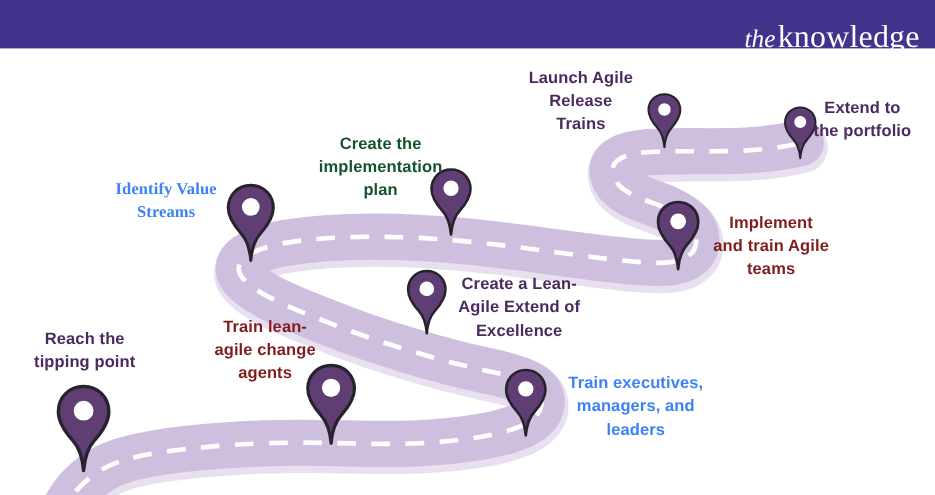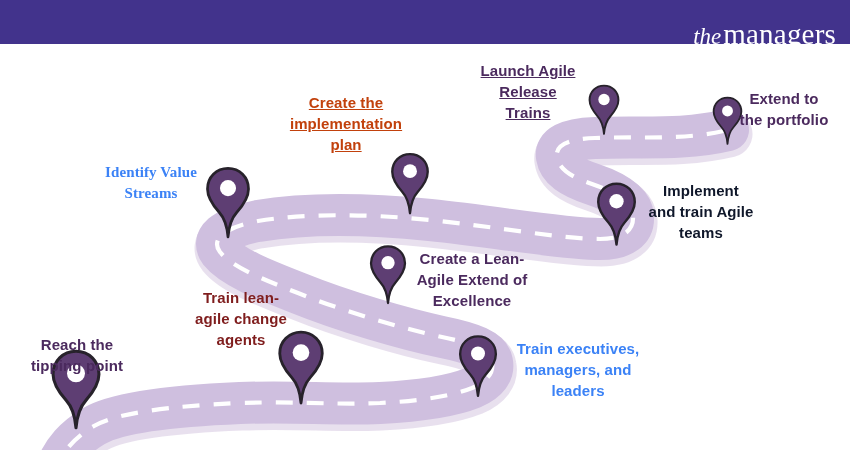--- a/index.html
+++ b/index.html
@@ -27,21 +27,21 @@
   #steps-layer .pin{position:absolute;z-index:2;overflow:visible;}
 </style>
 </head>
 <body>
 
 <div class="stage">
 
   <header class="header-bar" style="background-color: rgb(66, 51, 140);">
     <div class="logo">
       <span class="logo-the">the</span>
-        <span class="logo-knowledge">managers</span>
+        <span class="logo-knowledge">knowledge</span>
     </div>
   </header>
 
   <svg class="road-svg" viewBox="0 0 850 450" fill="none">
 
     <path transform="translate(1,4)" opacity="0.35" stroke-width="47" stroke-linecap="round" d="M 56 468
              C 64 450 74 438 94 426
              C 116 413 170 406 240 403
              C 300 401 330 405 380 403
              C 420 401 452 396 472 388
@@ -90,21 +90,21 @@
              C 498 227 562 239 600 239
              C 624 239 634 230 633 216
              C 632 203 616 192 592 184
              C 571 177 559 169 557 157
              C 555 146 567 139 595 138
              C 640 136 682 141 728 130" stroke="#FFFFFF"></path>
   </svg>
 
   <div id="steps-layer">
       <div>
-        <div class="step-label" style="left: 2px; top: 298px; width: 150px; color: rgb(75, 42, 94); margin-top: 36px;">Reach the
+        <div class="step-label" style="left: 2px; top: 298px; width: 150px; color: rgb(75, 42, 94);">Reach the
 tipping point</div>
         <svg class="pin" viewBox="0 0 60 92" style="left: 49px; top: 347px; width: 54px; height: 86px;">
           <path d="M30 3 C15.5 3 4.5 14 4.5 28.5 C4.5 39 11 48.5 19 57.5 C24.5 63.5 28.5 71 30 88 C31.5 71 35.5 63.5 41 57.5 C49 48.5 55.5 39 55.5 28.5 C55.5 14 44.5 3 30 3 Z" fill="#5E3E73" stroke="#27222B" stroke-width="3.4" stroke-linejoin="round"></path>
           <circle cx="30" cy="27.5" r="10" fill="#FFFFFF"></circle>
         </svg>
       </div>
       <div>
         <div class="step-label" style="left: 166px; top: 287px; width: 150px; color: #7f1d1d;">Train lean-
 agile change
 agents</div>
@@ -133,39 +133,39 @@
       </div>
       <div>
         <div class="step-label" style="left: 71px; top: 162px; width: 160px; color: #3b82f6; font-family: Liberation Serif, serif;">Identify Value
 Streams</div>
         <svg class="pin" viewBox="0 0 60 92" style="left: 202px; top: 166px; width: 52px; height: 74px;">
           <path d="M30 3 C15.5 3 4.5 14 4.5 28.5 C4.5 39 11 48.5 19 57.5 C24.5 63.5 28.5 71 30 88 C31.5 71 35.5 63.5 41 57.5 C49 48.5 55.5 39 55.5 28.5 C55.5 14 44.5 3 30 3 Z" fill="#5E3E73" stroke="#27222B" stroke-width="3.4" stroke-linejoin="round"></path>
           <circle cx="30" cy="27.5" r="10" fill="#FFFFFF"></circle>
         </svg>
       </div>
       <div>
-        <div class="step-label" style="left: 261px; top: 92px; width: 170px; color: #c2410c; text-decoration: underline;">Create the
+        <div class="step-label" style="left: 261px; top: 120px; width: 170px; color: #14532d;">Create the
 implementation
 plan</div>
         <svg class="pin" viewBox="0 0 60 92" style="left: 387px; top: 152px; width: 46px; height: 64px;">
           <path d="M30 3 C15.5 3 4.5 14 4.5 28.5 C4.5 39 11 48.5 19 57.5 C24.5 63.5 28.5 71 30 88 C31.5 71 35.5 63.5 41 57.5 C49 48.5 55.5 39 55.5 28.5 C55.5 14 44.5 3 30 3 Z" fill="#5E3E73" stroke="#27222B" stroke-width="3.4" stroke-linejoin="round"></path>
           <circle cx="30" cy="27.5" r="10" fill="#FFFFFF"></circle>
         </svg>
       </div>
       <div>
-        <div class="step-label" style="left: 453px; top: 60px; width: 150px; color: rgb(75, 42, 94); text-decoration: underline;">Launch Agile
+        <div class="step-label" style="left: 453px; top: 60px; width: 150px; color: rgb(75, 42, 94);">Launch Agile
 Release
 Trains</div>
         <svg class="pin" viewBox="0 0 60 92" style="left: 587px; top: 82px; width: 34px; height: 56px;">
           <path d="M30 3 C15.5 3 4.5 14 4.5 28.5 C4.5 39 11 48.5 19 57.5 C24.5 63.5 28.5 71 30 88 C31.5 71 35.5 63.5 41 57.5 C49 48.5 55.5 39 55.5 28.5 C55.5 14 44.5 3 30 3 Z" fill="#5E3E73" stroke="#27222B" stroke-width="3.4" stroke-linejoin="round"></path>
           <circle cx="30" cy="27.5" r="10" fill="#FFFFFF"></circle>
         </svg>
       </div>
       <div>
-        <div class="step-label" style="left: 616px; top: 180px; width: 170px; color: #0f172a;">Implement
+        <div class="step-label" style="left: 616px; top: 192px; width: 170px; color: #7f1d1d;">Implement
 and train Agile
 teams</div>
         <svg class="pin" viewBox="0 0 60 92" style="left: 594.5px; top: 181px; width: 43px; height: 67px;">
           <path d="M30 3 C15.5 3 4.5 14 4.5 28.5 C4.5 39 11 48.5 19 57.5 C24.5 63.5 28.5 71 30 88 C31.5 71 35.5 63.5 41 57.5 C49 48.5 55.5 39 55.5 28.5 C55.5 14 44.5 3 30 3 Z" fill="#5E3E73" stroke="#27222B" stroke-width="3.4" stroke-linejoin="round"></path>
           <circle cx="30" cy="27.5" r="10" fill="#FFFFFF"></circle>
         </svg>
       </div>
       <div>
         <div class="step-label" style="left: 709px; top: 88px; width: 150px; color: rgb(75, 42, 94);">Extend to
 the portfolio</div>

